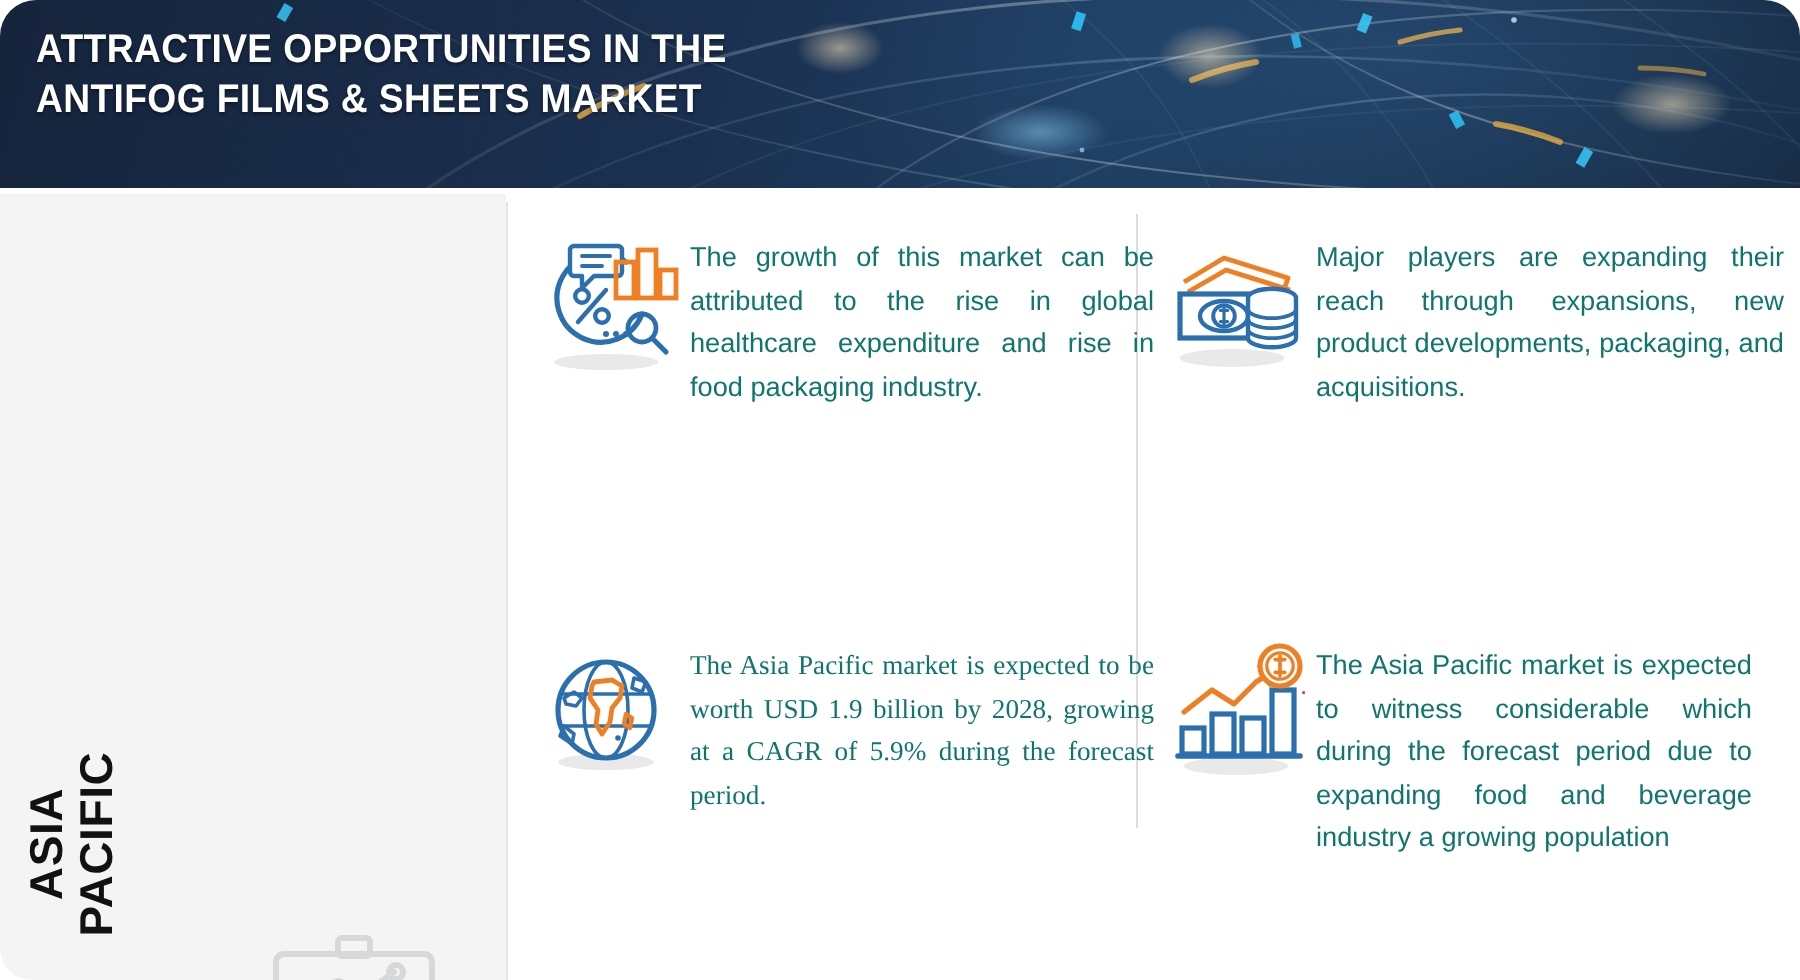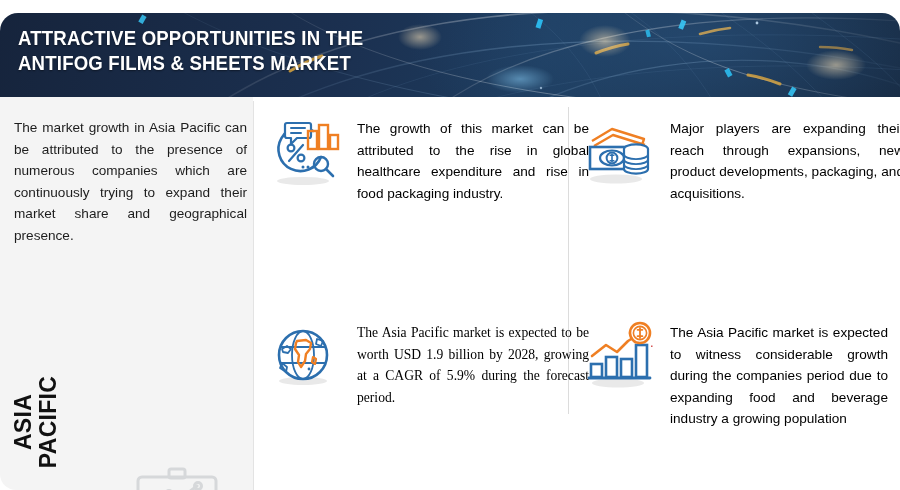--- a/index.html
+++ b/index.html
@@ -11,21 +11,21 @@
     width: 900px;
     height: 490px;
     font-family: "Liberation Sans", sans-serif;
     overflow: hidden;
     position: relative;
   }
 
   
   #banner {
     position: absolute;
-    left: 0; top: 13px;
+    left: 0; top: 0;
     width: 900px;
     height: 94px;
     border-radius: 18px 18px 0 0;
     overflow: hidden;
     background:
       radial-gradient(ellipse 420px 180px at 78% 28%, rgba(44,86,130,0.55) 0%, rgba(20,42,72,0) 70%),
       linear-gradient(105deg, #16243c 0%, #1b3050 38%, #1d3c5e 60%, #16283f 100%);
   }
   #banner-art {
     position: absolute;
@@ -116,25 +116,25 @@
   }
   .cell-icon {
     position: absolute;
     left: 0;
     top: 0;
     width: 76px;
     height: 76px;
   }
   .cell-text {
     position: absolute;
-    left: 88px;
+    left: 76px;
     top: 3px;
     font-size: 13.6px;
     line-height: 21.6px;
-    color: #000000;
+    color: #0f766e;
     text-align: justify;
     text-align-last: left;
   }
 
   #cell-tc { left: 269px; top: 18px;  width: 290px; }
   #cell-tc .cell-text { width: 232px; }
 
   #cell-tr { left: 582px; top: 18px;  width: 305px; }
   #cell-tr .cell-text { width: 234px; }
 
@@ -223,21 +223,20 @@
     <circle cx="541" cy="75" r="1.2" fill="#cfe9ff" opacity="0.6"></circle>
   </svg>
 
   <div id="banner-title">ATTRACTIVE OPPORTUNITIES IN THE
 ANTIFOG FILMS &amp; SHEETS MARKET</div>
 </div>
 
 <div id="content">
 
   <div id="left-panel">
-    <div id="left-text">The market growth in Asia Pacific can be attributed to the presence of numerous companies which are continuously trying to expand their market share and geographical presence.</div>
 
     <div id="asia-pacific-label">ASIA
 PACIFIC</div>
 
     <svg id="board-icon" width="112" height="112" viewBox="0 0 112 112" aria-hidden="true">
       <g fill="none" stroke="#d6d8da" stroke-width="3" stroke-linecap="round" stroke-linejoin="round">
 
         <rect x="14" y="18" width="78" height="56" rx="4"></rect>
 
         <rect x="45" y="10" width="16" height="9" rx="2"></rect>
@@ -354,16 +353,16 @@
       </g>
       <path d="M7 59 L68 59" stroke="#2c6fae" stroke-width="2.8" stroke-linecap="round"></path>
 
       <path d="M10 37 L24 26 L35 33 L46 22 L54 17" fill="none" stroke="#ef7f23" stroke-width="2.6" stroke-linecap="round" stroke-linejoin="round"></path>
       <path d="M48 14 L56 16 L53 23" fill="none" stroke="#ef7f23" stroke-width="2.6" stroke-linecap="round" stroke-linejoin="round"></path>
 
       <circle cx="58" cy="14" r="10" fill="#ffffff" stroke="#ef7f23" stroke-width="2.6"></circle>
       <circle cx="58" cy="14" r="6.6" fill="none" stroke="#ef7f23" stroke-width="1.6"></circle>
       <path d="M58 9 v10 M55.6 10.8 h4.8 M55.6 17.2 h4.8" stroke="#ef7f23" stroke-width="1.8" stroke-linecap="round"></path>
     </svg>
-    <div class="cell-text">The Asia Pacific market is expected to witness considerable growth during the companies period due to expanding food and beverage industry a growing population</div>
+    <div class="cell-text">The Asia Pacific market is expected to witness considerable which during the forecast period due to expanding food and beverage industry a growing population</div>
   </div>
 
 </div>
 
 </body></html>

